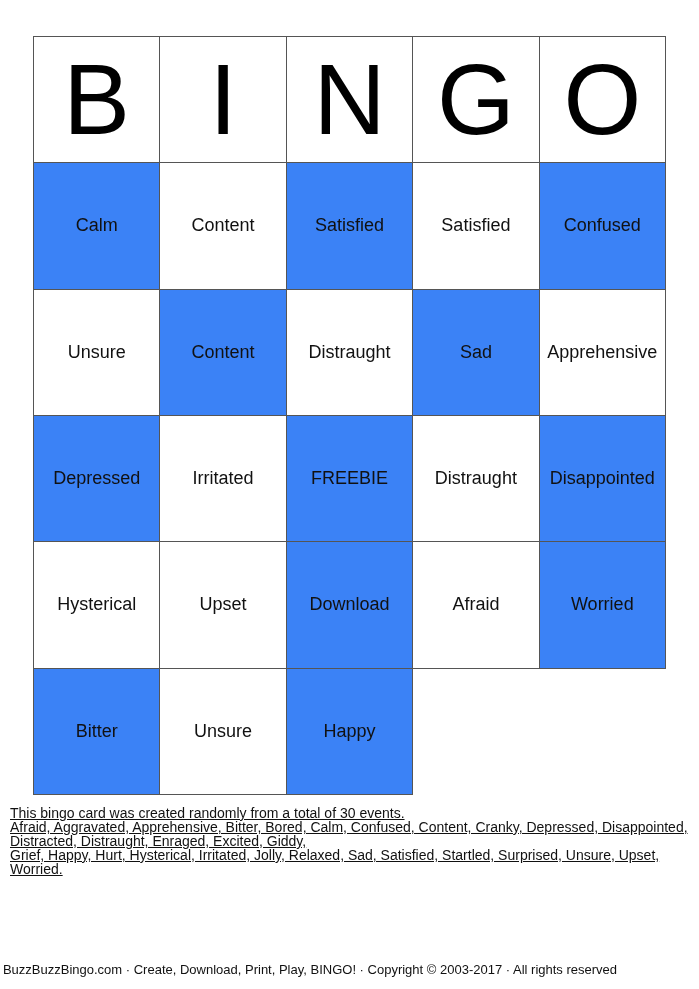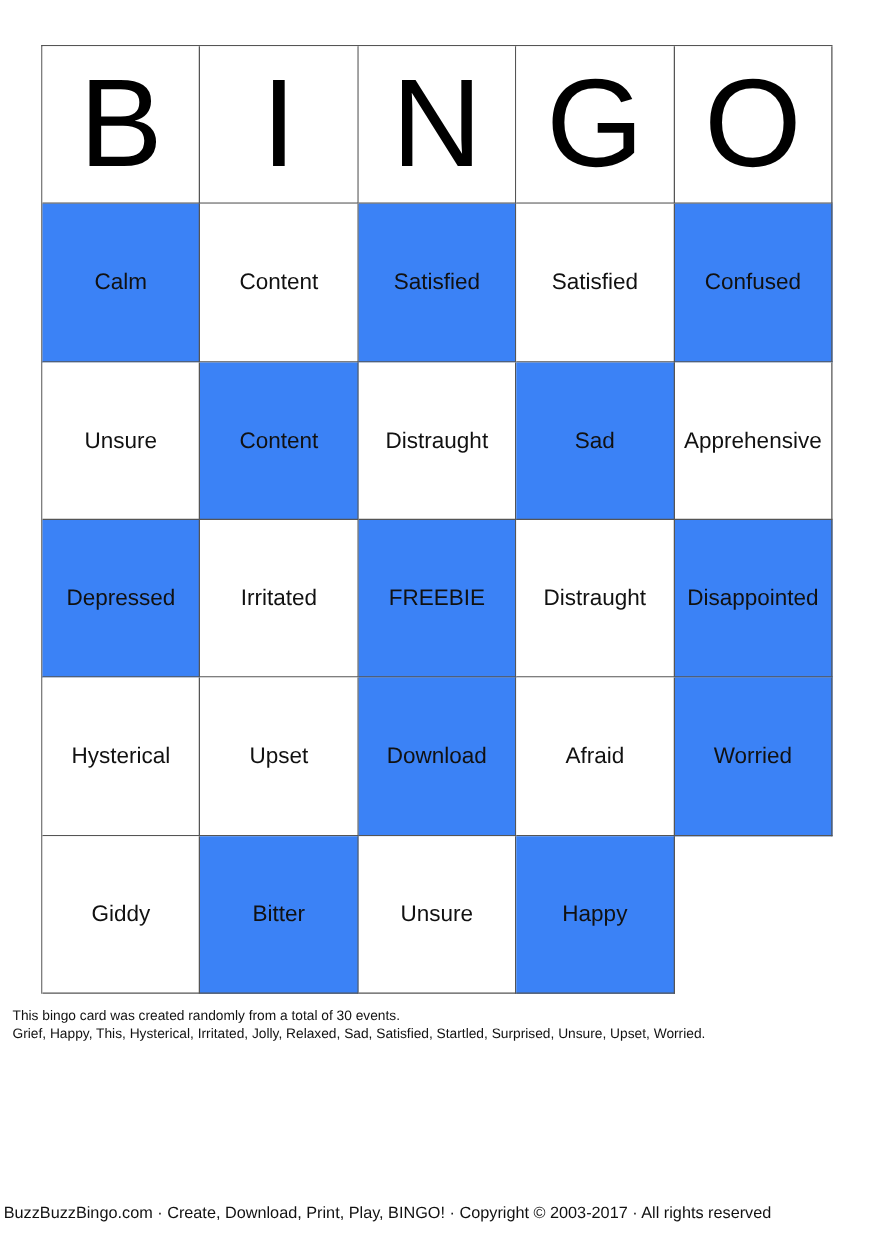--- a/index.html
+++ b/index.html
@@ -47,23 +47,24 @@
       font-size: 100px;
       line-height: 1;
       color: #000;
       padding-bottom: 2px;
     }
     .note {
       position: absolute;
       left: 10px;
       top: 806px;
       width: 685px;
-      font-size: 11px;
+      font-size: 14px;
       line-height: 14px;
       color: #111;
+      text-decoration: underline;
     }
     .footer {
       position: absolute;
       left: 0;
       top: 962px;
       width: 620px;
       text-align: center;
       font-size: 13px;
       color: #111;
     }
@@ -96,24 +97,24 @@
   <div class="cell shaded">FREEBIE</div>
   <div class="cell">Distraught</div>
   <div class="cell shaded">Disappointed</div>
 
   <div class="cell">Hysterical</div>
   <div class="cell">Upset</div>
   <div class="cell shaded">Download</div>
   <div class="cell">Afraid</div>
 
   <div class="cell shaded">Worried</div>
-  <div class="cell">Giddy</div>
   <div class="cell shaded">Bitter</div>
   <div class="cell">Unsure</div>
   <div class="cell shaded">Happy</div>
 </div>
 
 <div class="note">
   <div>This bingo card was created randomly from a total of 30 events.</div>
-  <div>Grief, Happy, This, Hysterical, Irritated, Jolly, Relaxed, Sad, Satisfied, Startled, Surprised, Unsure, Upset, Worried.</div>
+  <div>Afraid, Aggravated, Apprehensive, Bitter, Bored, Calm, Confused, Content, Cranky, Depressed, Disappointed, Distracted, Distraught, Enraged, Excited, Giddy,</div>
+  <div>Grief, Happy, Hurt, Hysterical, Irritated, Jolly, Relaxed, Sad, Satisfied, Startled, Surprised, Unsure, Upset, Worried.</div>
 </div>
 
 <div class="footer">BuzzBuzzBingo.com · Create, Download, Print, Play, BINGO! · Copyright © 2003-2017 · All rights reserved</div>
 
 </body></html>

